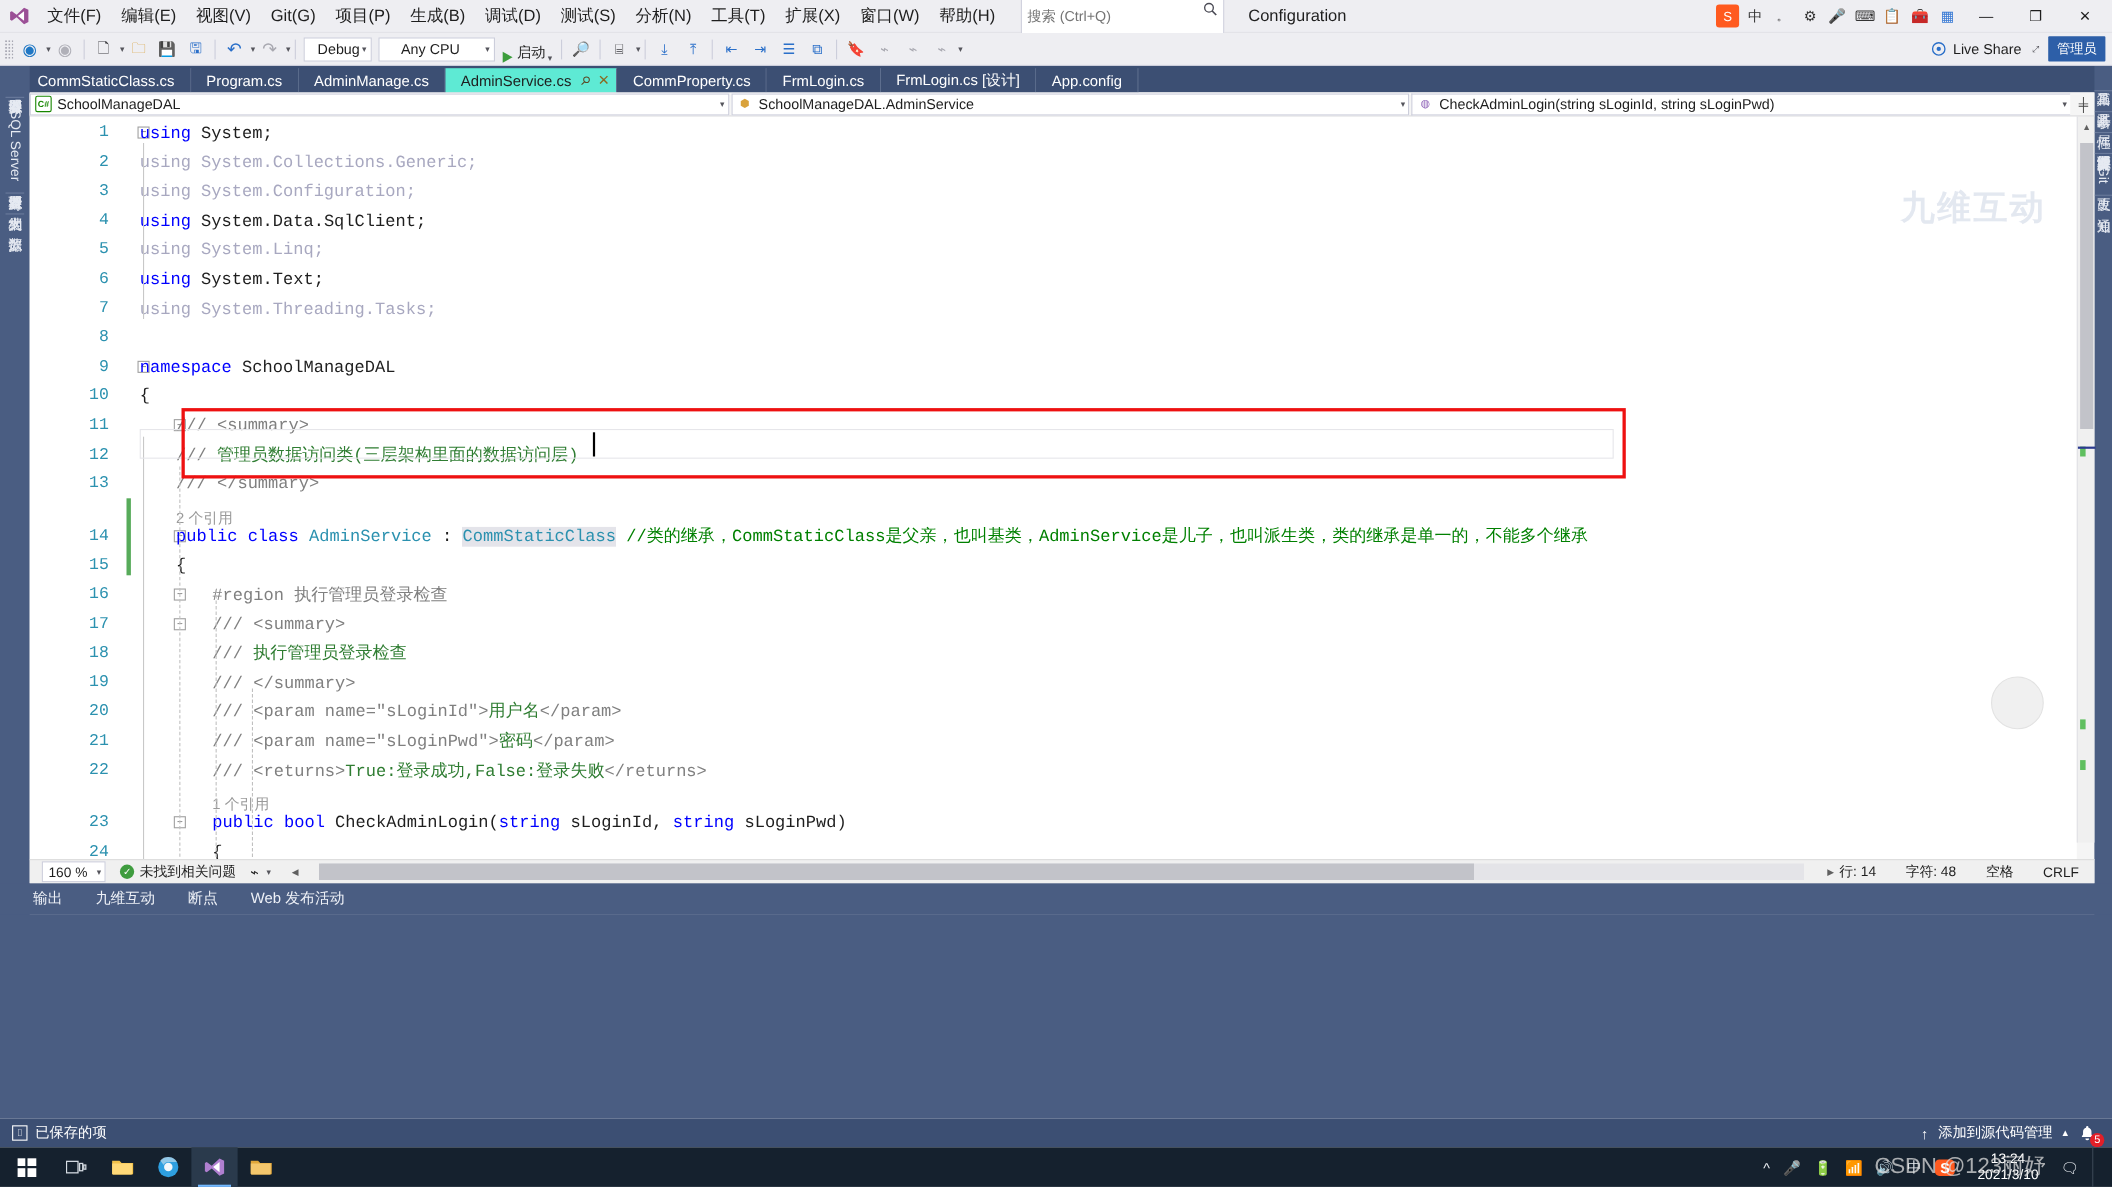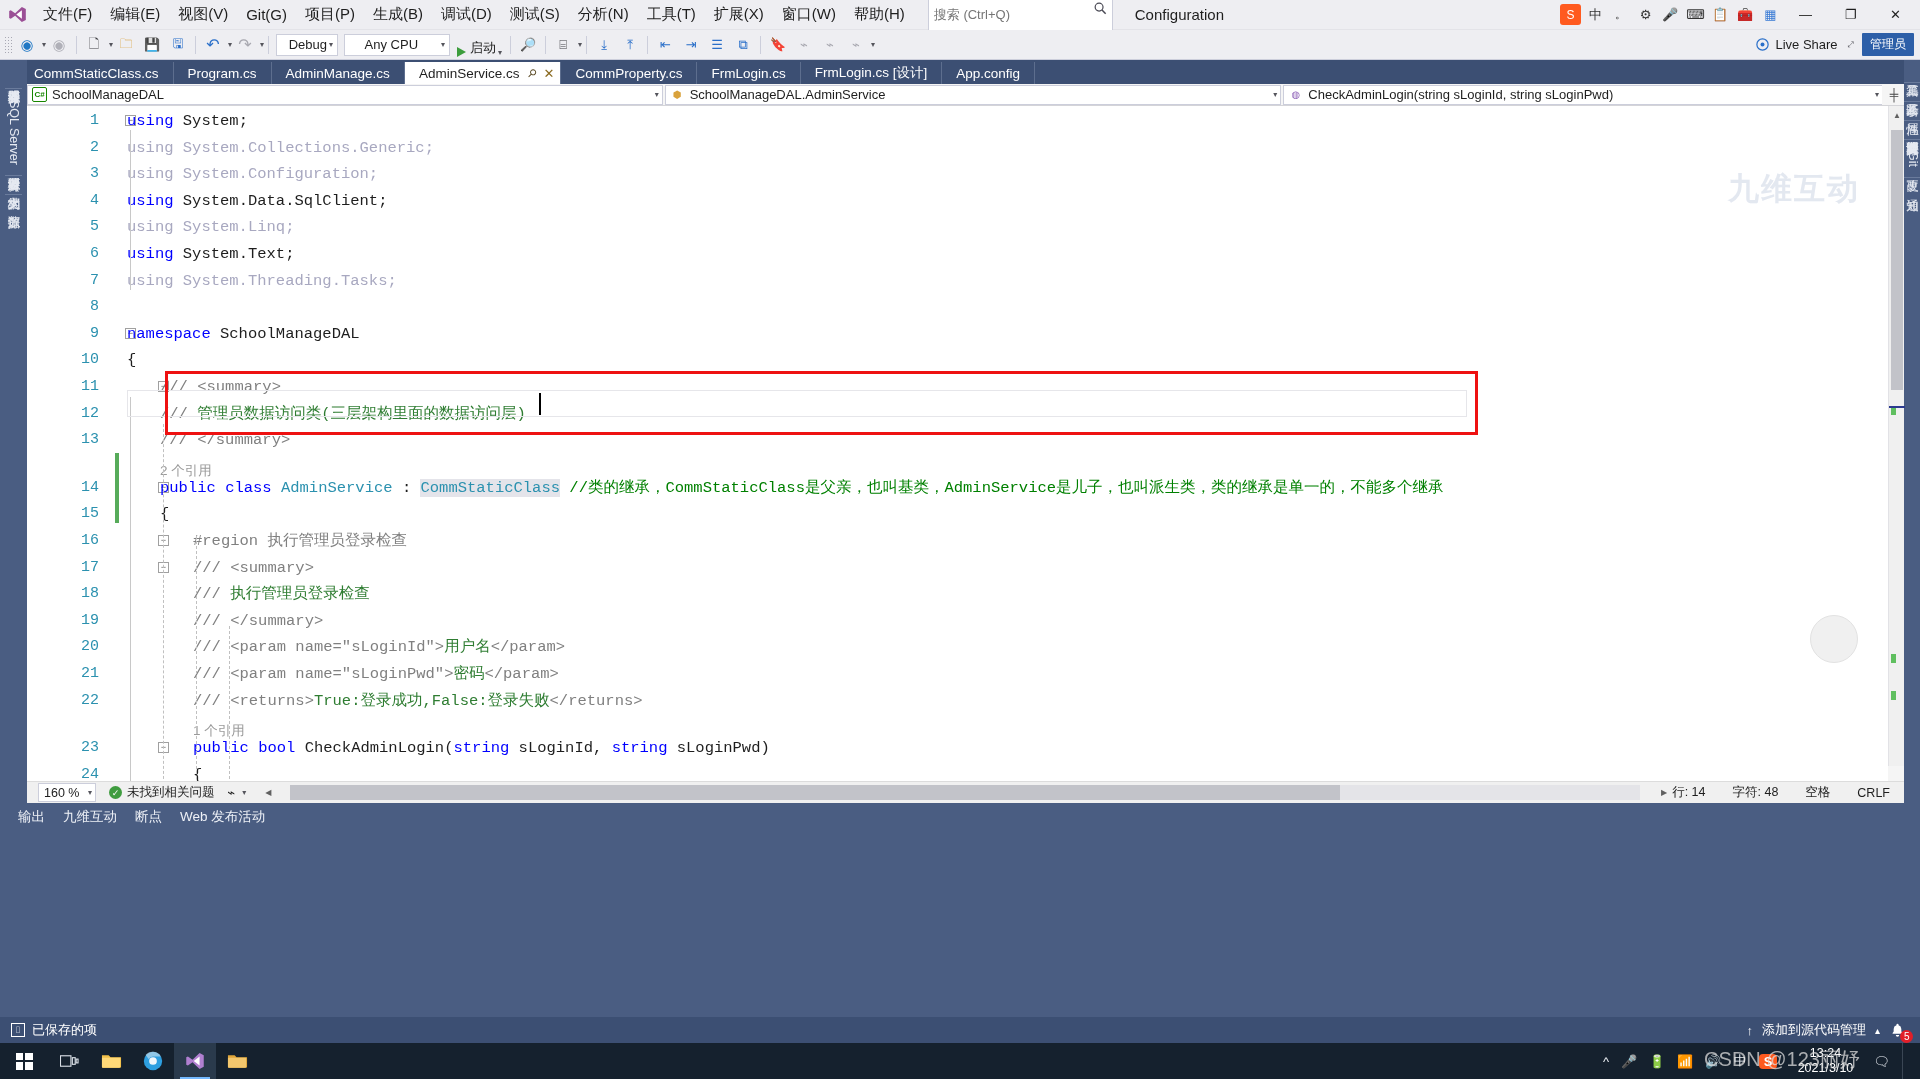--- a/index.html
+++ b/index.html
@@ -126,21 +126,21 @@
   }
   .tab {
     height: 22px; padding: 0 14px;
     display: flex; align-items: center;
     font-size: 13.5px; color: #ffffff;
     background: #3c4f73;
     border-right: 1px solid #5d6e8e;
     white-space: nowrap;
   }
   .tab.active {
-    background: #ffffff; color: #1e1e1e;
+    background: #5eead4; color: #1e1e1e;
     padding-right: 6px;
   }
   .tab .pin {
     margin-left: 9px; font-size: 11px; color: #5a4a25;
     transform: rotate(45deg);
   }
   .tab .xcl { margin-left: 7px; font-size: 13px; color: #8a6a20; }
 
   
   .navbar {
@@ -304,21 +304,21 @@
   .h-thumb { position: absolute; left: 30px; width: 1050px; height: 15px; background: #c2c3c9; }
   .h-arrow { width: 16px; text-align: center; color: #606060; font-size: 8px; }
   .es-right { display: flex; align-items: center; gap: 27px; padding-right: 14px; }
 
   
   .panel-tabs {
     position: absolute; left: 0; top: 803px; width: 1920px; height: 28px;
     background: #4a5d82; display: flex; align-items: center;
     padding-left: 18px; gap: 18px;
   }
-  .panel-tab { font-size: 13.5px; color: #eef1f7; }
+  .panel-tab { font-size: 13.5px; color: #eef1f7; margin-left: 12px; }
   .panel-body {
     position: absolute; left: 0; top: 831px; width: 1920px; height: 186px;
     background: #4a5d82;
   }
 
   
   .statusbar {
     position: absolute; left: 0; top: 1017px; width: 1920px; height: 26px;
     background: #3c4f73; display: flex; align-items: center;
     color: #ffffff; font-size: 13px;

